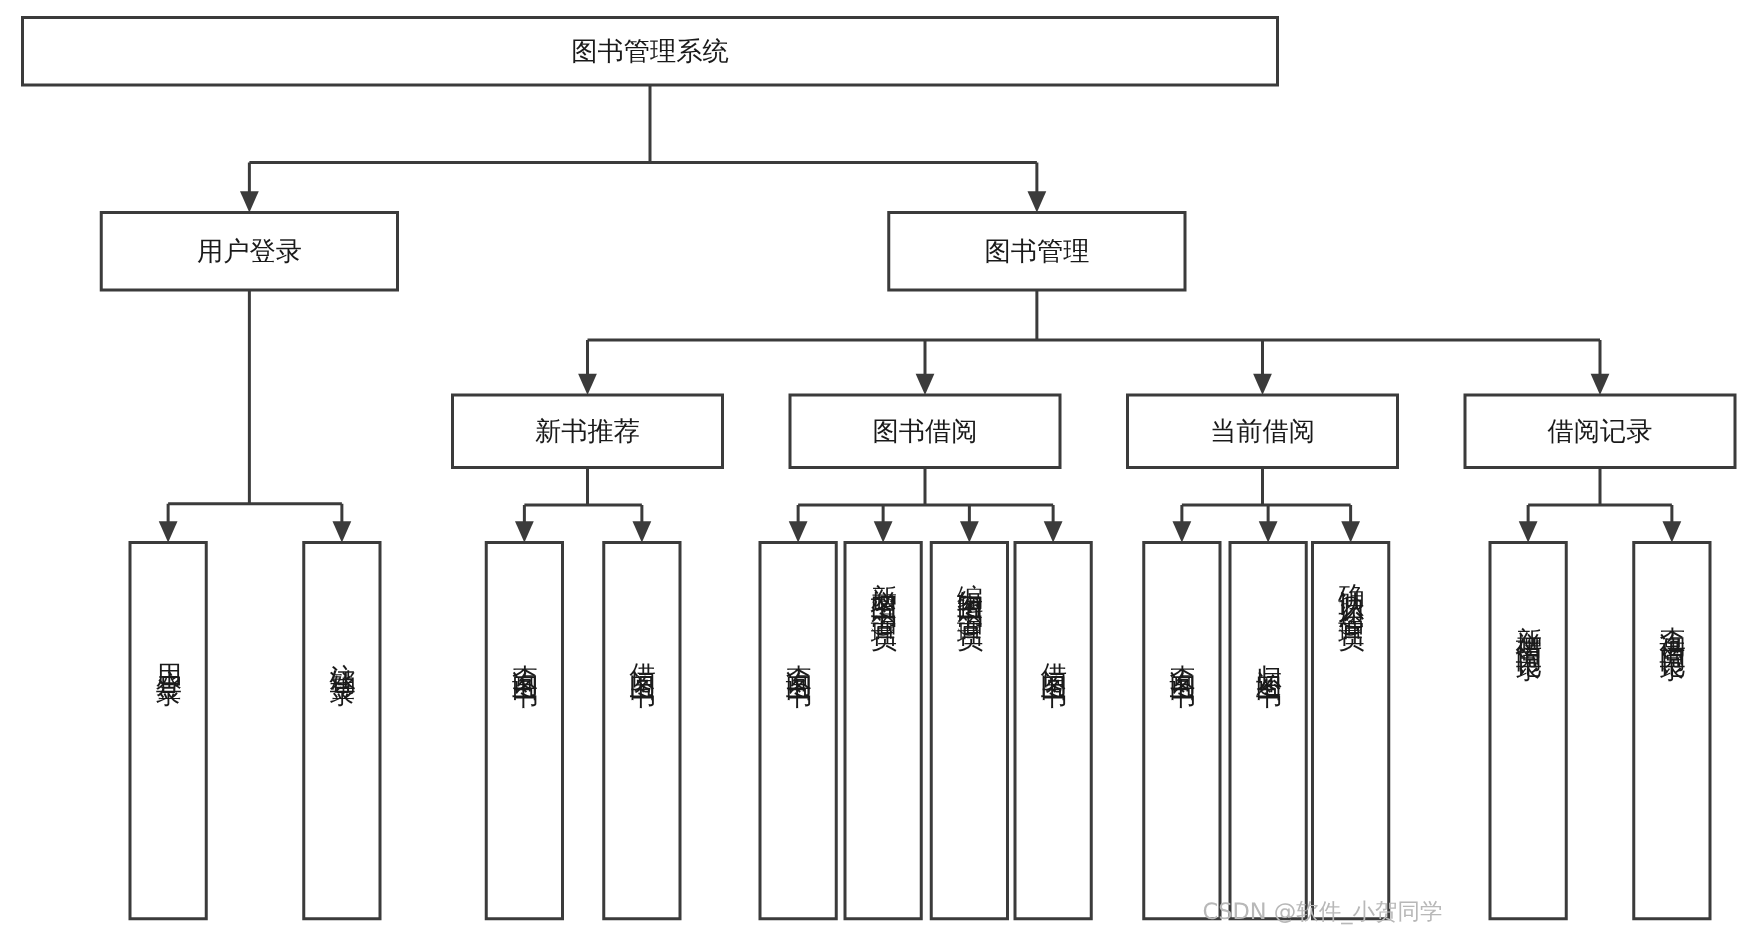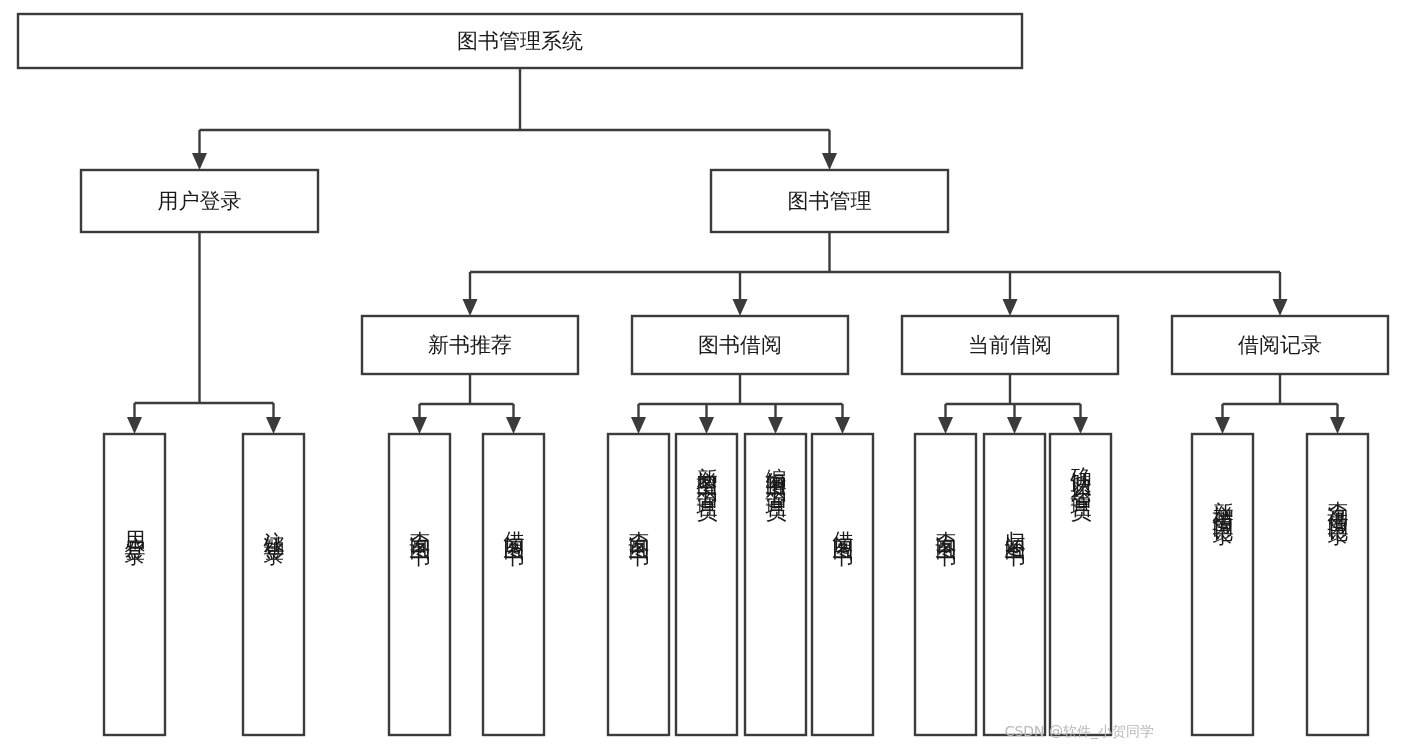--- a/index.html
+++ b/index.html
@@ -70,21 +70,21 @@
     line-height: 1.0;
     color: #1a1a1a;
     letter-spacing: 5px;
     white-space: nowrap;
   }
   .watermark {
     position: absolute;
     right: 8px;
     bottom: 6px;
     font-family: "DejaVu Sans", "Liberation Sans", sans-serif;
-    font-size: 14px;
+    font-size: 18px;
     color: #b8b8b8;
     white-space: nowrap;
     pointer-events: none;
   }
 </style>
 </head>
 <body>
 
 <div id="diagram-root">
 

